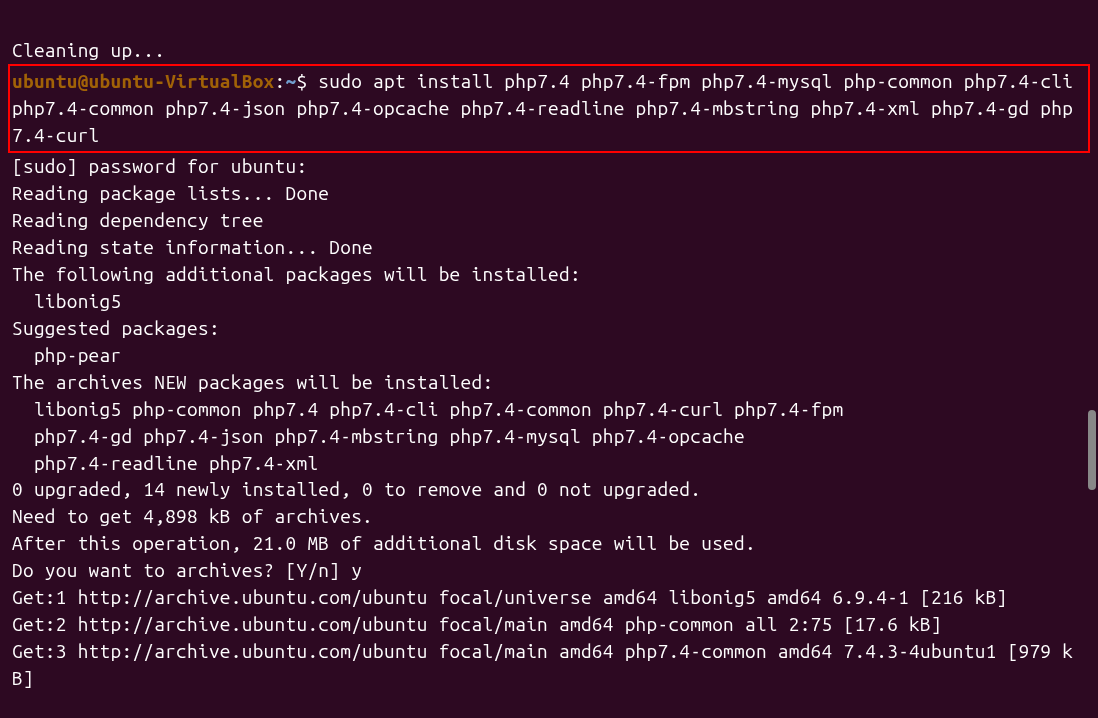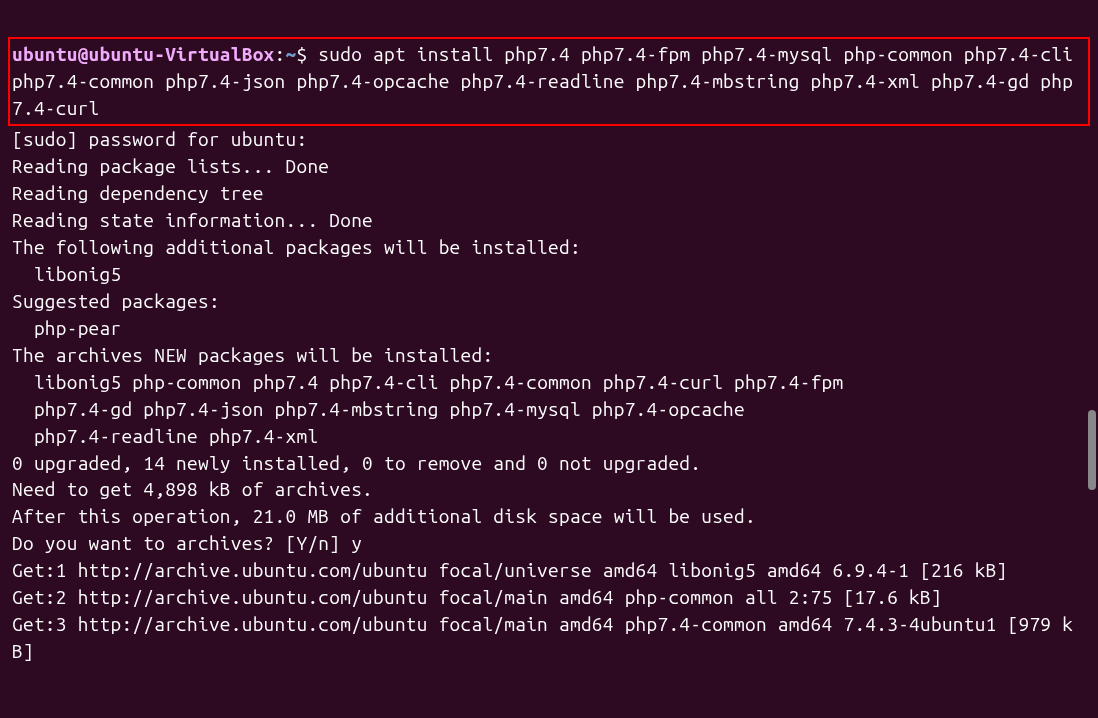--- a/index.html
+++ b/index.html
@@ -18,21 +18,21 @@
       height: 718px;
       overflow: hidden;
       position: relative;
       letter-spacing: 0.3px;
     }
     .terminal {
       white-space: pre-wrap;
       word-break: break-all;
     }
     .prompt-user {
-      color: #f0abfc;
+      color: #a16207;
       font-weight: bold;
     }
     .prompt-colon {
       color: #ffffff;
     }
     .prompt-path {
       color: #729fcf;
       font-weight: bold;
     }
     .prompt-dollar {
@@ -60,20 +60,21 @@
       width: 8px;
       height: 80px;
       background: #888;
       border-radius: 4px;
     }
   </style>
 </head>
 <body>
 
 <div class="terminal">
+<span>Cleaning up...</span>
 <span class="highlight-box"><span class="prompt-user">ubuntu@ubuntu-VirtualBox</span><span class="prompt-colon">:</span><span class="prompt-path">~</span><span class="prompt-dollar">$</span><span> sudo apt install php7.4 php7.4-fpm php7.4-mysql php-common php7.4-cli php7.4-common php7.4-json php7.4-opcache php7.4-readline php7.4-mbstring php7.4-xml php7.4-gd php7.4-curl</span></span><span>[sudo] password for ubuntu:</span>
 <span>Reading package lists... Done</span>
 <span>Reading dependency tree</span>
 <span>Reading state information... Done</span>
 <span>The following additional packages will be installed:</span>
 <span>  libonig5</span>
 <span>Suggested packages:</span>
 <span>  php-pear</span>
 <span>The archives NEW packages will be installed:</span>
 <span>  libonig5 php-common php7.4 php7.4-cli php7.4-common php7.4-curl php7.4-fpm</span>

